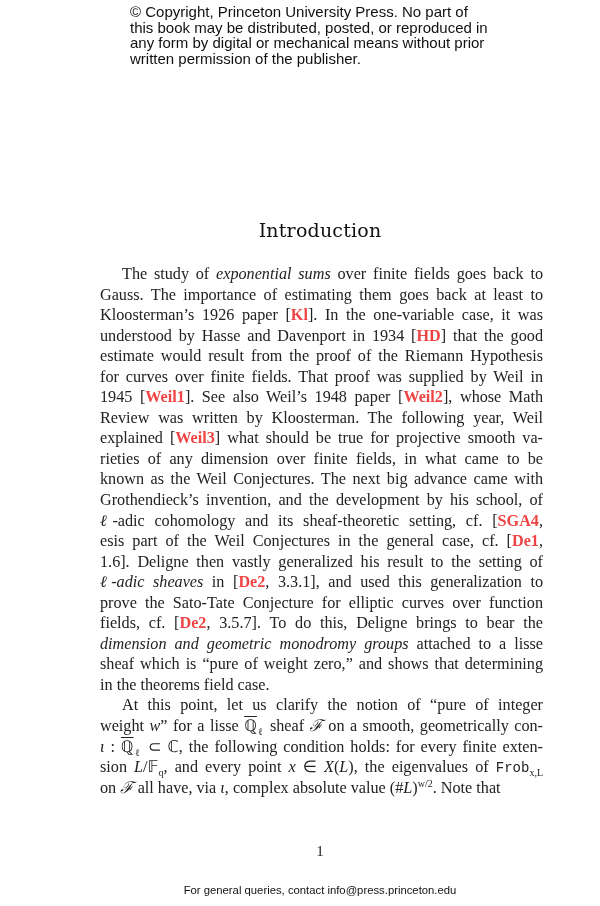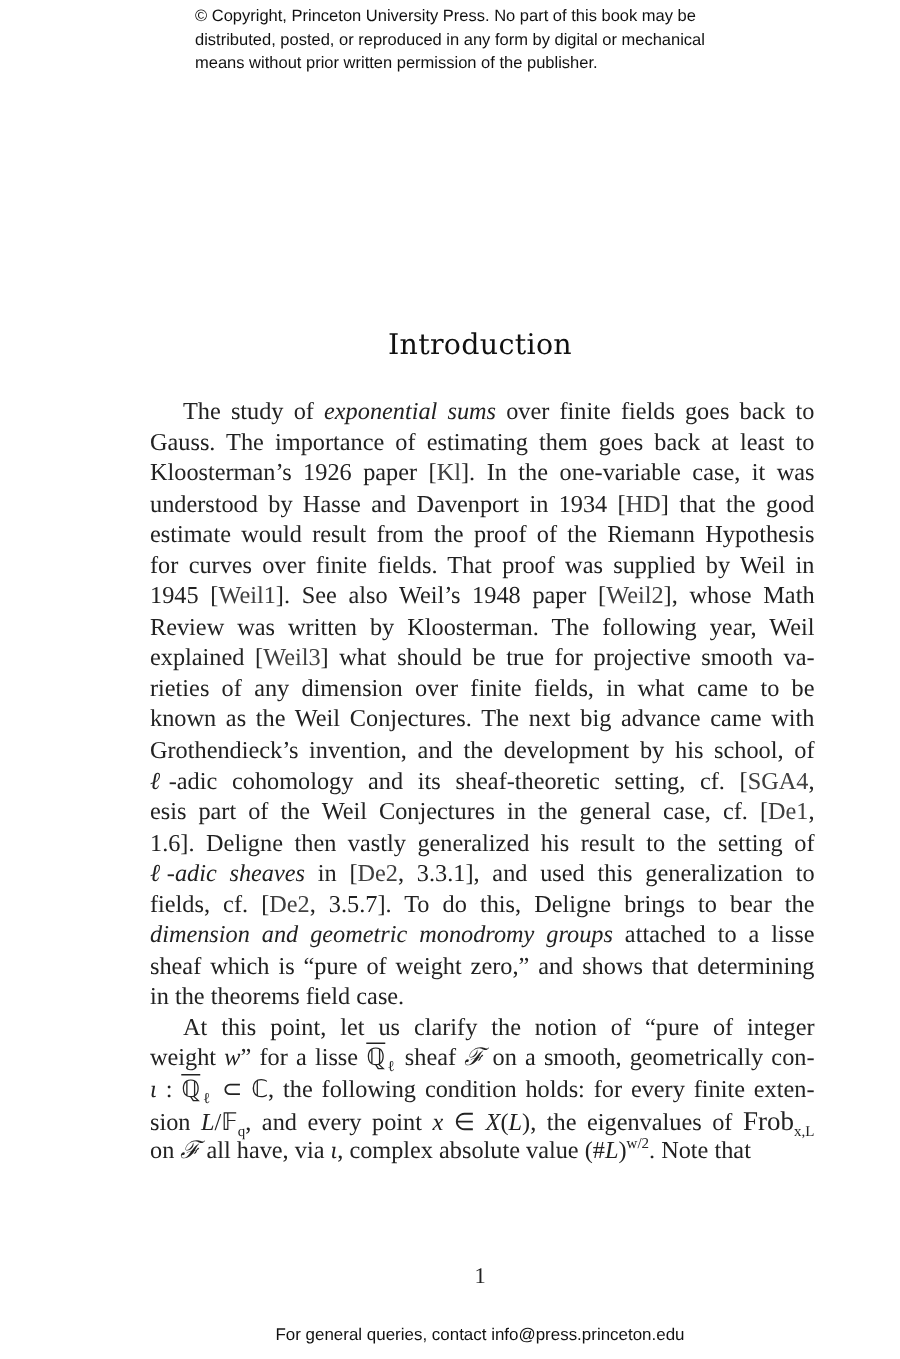--- a/index.html
+++ b/index.html
@@ -1,26 +1,26 @@
 <!DOCTYPE html>
 <html><head>
 <meta charset="utf-8">
 <style>
   html, body { margin:0; padding:0; background:#fff; }
   body { width:600px; height:906px; position:relative; overflow:hidden; color:#1a1a1a; }
-  .copyright { position:absolute; left:130px; top:4px; width:360px; font-family:"Liberation Sans", sans-serif; font-size:11px; line-height:15.5px; color:#111; }
+  .copyright { position:absolute; left:130px; top:4px; width:360px; font-family:"Liberation Sans", sans-serif; font-size:15px; line-height:15.5px; color:#111; }
   .title { position:absolute; left:0; width:640px; top:219px; text-align:center; font-family:"DejaVu Serif", serif; font-size:19px; color:#111; letter-spacing:0.2px; }
   .body-text { position:absolute; left:100px; top:264px; width:443px; font-family:"Liberation Serif", serif; font-size:16.2px; line-height:20.55px; color:#222; }
   .line { display:block; white-space:nowrap; text-align:justify; text-align-last:justify; height:20.55px; }
   .line.last { text-align-last:left; }
   .indent { padding-left:22px; }
-  b { font-weight:normal; color:#404040; }
+  b { font-weight:bold; color:#ef4444; }
   i { font-style:italic; }
   .ovl { text-decoration:overline; }
-  .sf { font-family:Liberation Serif, serif; font-size:18px; }
+  .sf { font-family:Liberation Mono, monospace; font-size:14px; }
   sub, sup { font-size:10px; line-height:0; }
   .page-num { position:absolute; left:0; width:640px; top:843px; text-align:center; font-family:"Liberation Serif", serif; font-size:15px; color:#222; }
   .footer { position:absolute; left:0; width:640px; top:884px; text-align:center; font-family:"Liberation Sans", sans-serif; font-size:11.3px; color:#111; }
 </style>
 </head>
 <body>
 
 <div class="copyright">© Copyright, Princeton University Press. No part of this book may be distributed, posted, or reproduced in any form by digital or mechanical means without prior written permission of the publisher.</div>
 <div class="title">Introduction</div>
 <div class="body-text" id="body">
@@ -33,20 +33,21 @@
     <span class="line">1945 [<b>Weil1</b>]. See also Weil’s 1948 paper [<b>Weil2</b>], whose Math</span>
     <span class="line">Review was written by Kloosterman. The following year, Weil</span>
     <span class="line">explained [<b>Weil3</b>] what should be true for projective smooth va-</span>
     <span class="line">rieties of any dimension over finite fields, in what came to be</span>
     <span class="line">known as the Weil Conjectures. The next big advance came with</span>
     <span class="line">Grothendieck’s invention, and the development by his school, of</span>
     <span class="line"><i>ℓ</i>-adic cohomology and its sheaf-theoretic setting, cf. [<b>SGA4</b>,</span>
     <span class="line">esis part of the Weil Conjectures in the general case, cf. [<b>De1</b>,</span>
     <span class="line">1.6]. Deligne then vastly generalized his result to the setting of</span>
     <span class="line"><i>ℓ-adic sheaves</i> in [<b>De2</b>, 3.3.1], and used this generalization to</span>
+    <span class="line">prove the Sato-Tate Conjecture for elliptic curves over function</span>
     <span class="line">fields, cf. [<b>De2</b>, 3.5.7]. To do this, Deligne brings to bear the</span>
     <span class="line"><i>dimension and geometric monodromy groups</i> attached to a lisse</span>
     <span class="line">sheaf which is “pure of weight zero,” and shows that determining</span>
     <span class="line last">in the theorems field case.</span>
     <span class="line indent">At this point, let us clarify the notion of “pure of integer</span>
     <span class="line">weight <i>w</i>” for a lisse <span class="ovl">ℚ</span><sub>ℓ</sub> sheaf <i>ℱ</i> on a smooth, geometrically con-</span>
     <span class="line"><i>ι</i> : <span class="ovl">ℚ</span><sub>ℓ</sub> ⊂ ℂ, the following condition holds: for every finite exten-</span>
     <span class="line">sion <i>L</i>/𝔽<sub>q</sub>, and every point <i>x</i> ∈ <i>X</i>(<i>L</i>), the eigenvalues of <span class="sf">Frob</span><sub>x,L</sub></span>
     <span class="line last">on <i>ℱ</i> all have, via <i>ι</i>, complex absolute value (#<i>L</i>)<sup>w/2</sup>. Note that</span>
   </div>

